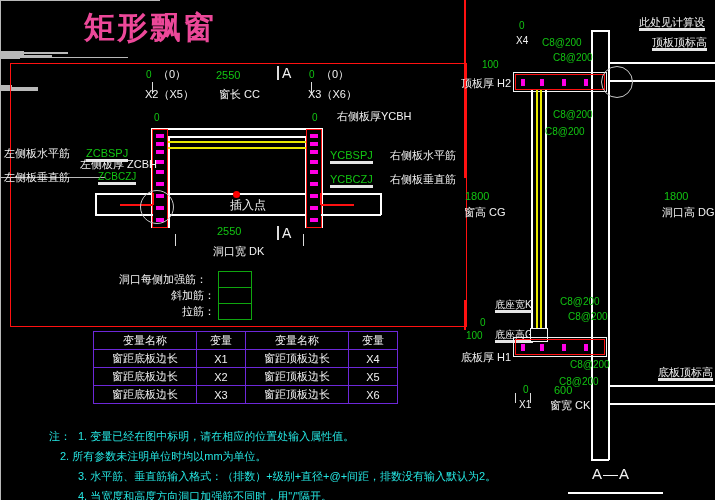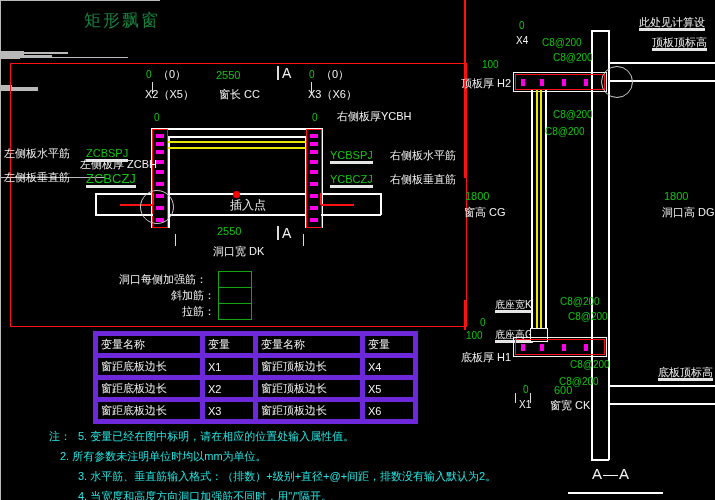--- a/index.html
+++ b/index.html
@@ -8,37 +8,37 @@
   #stage{position:relative;width:715px;height:500px;background:#000;}
 
   .abs{position:absolute;}
   .ln{position:absolute;background:#fff;}
   .txt{position:absolute;white-space:nowrap;line-height:1;}
 
   
   .c-white{color:#f2f2f2;}
   .c-green{color:#12c412;}
 
-  .title{font-size:17px;font-weight:normal;color:#15803d;letter-spacing:2px;}
+  .title{font-size:31px;font-weight:bold;color:#ec4899;letter-spacing:2px;}
 
   
   .redframe{position:absolute;border:1.5px solid #ff1111;}
   .hg{height:1px;background:#b9b9b9;}
   .vg{width:1px;background:#b9b9b9;}
   .yel{background:#e8e800;}
   .redl{background:#ff1111;}
 
   
   .rebarcol{position:absolute;}
   .dash{position:absolute;background:#ff00e6;}
 
   
   table.vars{position:absolute;border-collapse:collapse;}
-  table.vars td{border:5px solid #6d28d9;color:#f0f0f0;
-      font-size:11px;padding:1px 3px;height:15px;
+  table.vars td{border:1px solid #6d28d9;color:#f0f0f0;
+      font-size:11px;text-align:center;padding:1px 3px;height:15px;
       font-family:"Liberation Sans",sans-serif;}
   .tw-wide{width:96px;}
   .tw-narrow{width:42px;}
 
   
   .inbox{position:absolute;border:1px solid #0fa60f;background:#000;}
 
   .ul{border-bottom:3px solid #e5e5e5;}
   .note{position:absolute;color:#25e6e2;font-size:11px;white-space:nowrap;}
   .dot{position:absolute;border-radius:50%;background:#ff0000;}
@@ -125,21 +125,21 @@
 
   <div class="txt c-white" style="left:80px;top:111px;font-size:11px;margin-top:48px;">左侧板厚 ZCBH</div>
   <div class="txt c-green" style="left:154px;top:113px;font-size:10px;">0</div>
   <div class="hg" style="left:149px;top:126px;width:24px;"></div>
 
   <div class="txt c-white" style="left:4px;top:148px;font-size:11px;">左侧板水平筋</div>
   <div class="txt c-green ul" style="left:86px;top:148px;font-size:11px;">ZCBSPJ</div>
   <div class="hg" style="left:86px;top:161px;width:68px;"></div>
 
   <div class="txt c-white" style="left:4px;top:172px;font-size:11px;">左侧板垂直筋</div>
-  <div class="txt c-green ul" style="left:86px;top:172px;font-size:13px;">ZCBCZJ</div>
+  <div class="txt c-green ul" style="left:98px;top:172px;font-size:10px;">ZCBCZJ</div>
   <div class="hg" style="left:86px;top:185px;width:68px;"></div>
 
   <div class="txt c-white" style="left:337px;top:111px;font-size:11px;">右侧板厚YCBH</div>
   <div class="txt c-green" style="left:312px;top:113px;font-size:10px;">0</div>
   <div class="hg" style="left:303px;top:126px;width:24px;"></div>
 
   <div class="txt c-green ul" style="left:330px;top:150px;font-size:11px;">YCBSPJ</div>
   <div class="txt c-white" style="left:390px;top:150px;font-size:11px;">右侧板水平筋</div>
   <div class="hg" style="left:322px;top:163px;width:52px;"></div>
 
@@ -189,21 +189,21 @@
     <tr>
       <td>窗距底板边长</td>
       <td>X3</td>
       <td>窗距顶板边长</td>
       <td>X6</td>
     </tr>
   </tbody>
     </table>
 
   <div class="note" style="left:49px;top:429px;">注：</div>
-  <div class="note" style="left:78px;top:429px;">5. 变量已经在图中标明，请在相应的位置处输入属性值。</div>
+  <div class="note" style="left:78px;top:429px;">1. 变量已经在图中标明，请在相应的位置处输入属性值。</div>
   <div class="note" style="left:60px;top:449px;">2. 所有参数未注明单位时均以mm为单位。</div>
   <div class="note" style="left:78px;top:469px;">3. 水平筋、垂直筋输入格式：（排数）+级别+直径+@+间距，排数没有输入默认为2。</div>
   <div class="note" style="left:78px;top:489px;">4. 当宽度和高度方向洞口加强筋不同时，用"/"隔开。</div>
 
   <div class="abs redl" style="left:464px;top:0px;width:2px;height:178px;"></div>
   <div class="abs redl" style="left:464px;top:300px;width:2px;height:30px;"></div>
 
   <div class="ln" style="left:591px;top:30px;width:1.5px;height:100px;"></div>
   <div class="ln" style="left:608px;top:30px;width:1.5px;height:100px;"></div>
   <div class="ln" style="left:591px;top:130px;width:1.5px;height:330px;"></div>

